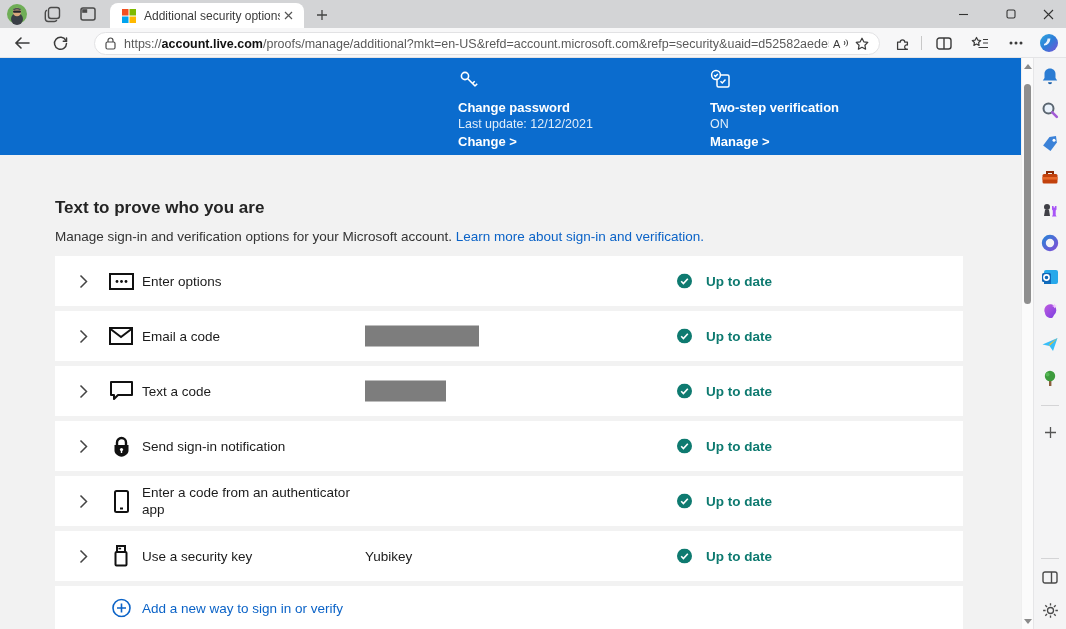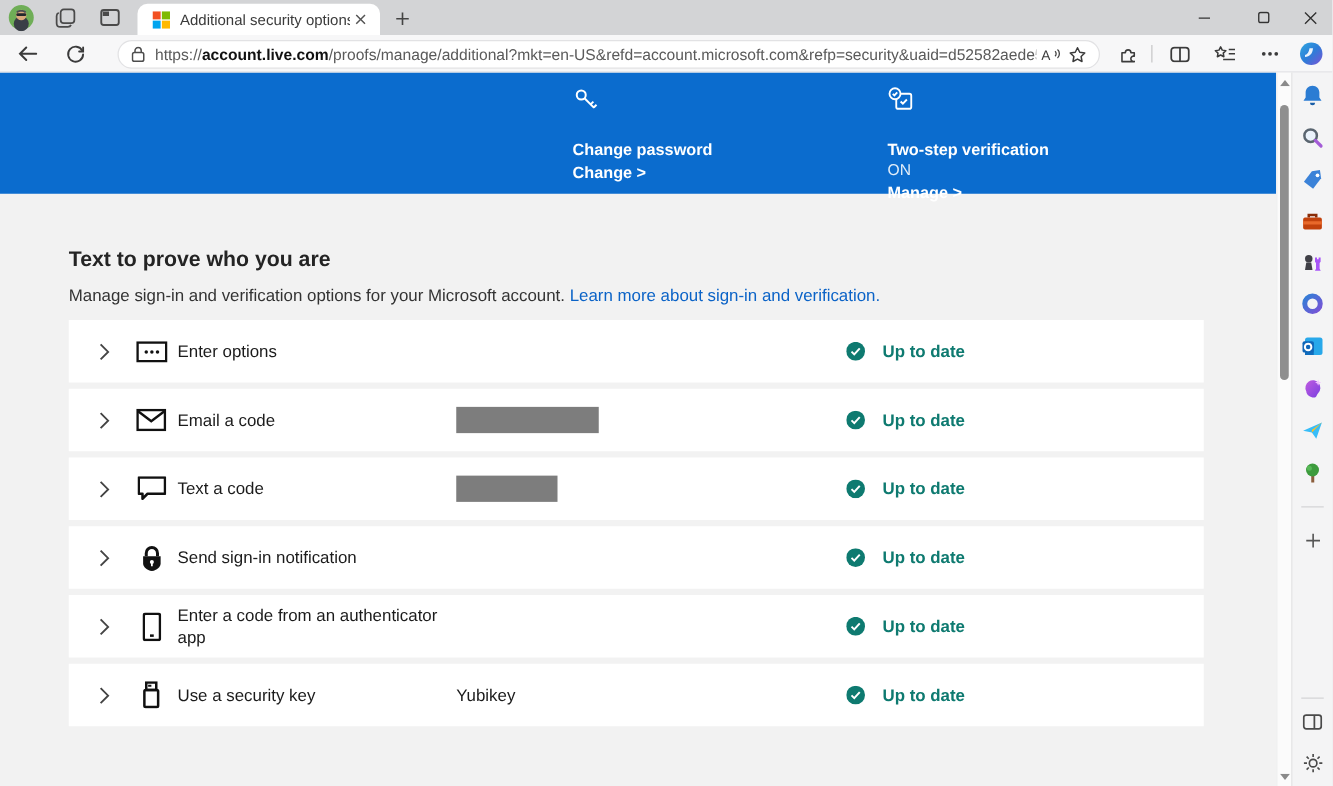--- a/index.html
+++ b/index.html
@@ -29,21 +29,21 @@
   .url b { color:#111; font-weight:bold;margin-top:17px; }
   .pill-btn { width:22px; height:19px; display:flex; align-items:center; justify-content:center; border-radius:4px; }
   .tb-sep { position:absolute; left:921px; top:8px; width:1px; height:14px; background:#c8c8c8; }
 
   
   .content { position:absolute; top:58px; left:0; width:1021px; height:571px; background:#f2f2f2; overflow:hidden; }
   .hero { position:absolute; top:0; left:0; right:0; height:97px; background:#0b6cce; color:#fff; }
   .hero-title { position:absolute; left:68px; top:26px; font-size:30px; font-weight:700; letter-spacing:.2px; }
   .hero-card { position:absolute; top:11px; width:230px; }
   .hc1 { left:458px; } .hc2 { left:710px; }
-  .hc-head { font-size:13px; font-weight:700; margin-top:16px; }
+  .hc-head { font-size:13px; font-weight:700; margin-top:5px; }
   .hc-sub { font-size:12.5px; color:rgba(255,255,255,.88); margin-top:2px; }
   .hc-act { font-size:13px; font-weight:700; margin-top:3px; cursor:pointer; }
 
   .sec-heading { position:absolute; left:55px; top:140px; font-size:17px; font-weight:700; color:#242424; }
   .sec-desc { position:absolute; left:55px; top:171px; font-size:13.5px; color:#333; }
   .link { color:#0b63c7; cursor:pointer; }
 
   .rows { position:absolute; left:55px; top:198px; width:908px; }
   .row { position:relative; height:50px; margin-bottom:5px; background:#fff; }
   .chev { position:absolute; left:24px; top:50%; transform:translateY(-50%); width:12px; height:16px; display:flex; align-items:center; }
@@ -208,20 +208,21 @@
 
   <div class="content">
     <div class="hero">
 
       <div class="hero-card hc1">
         <svg width="22" height="22" viewBox="0 0 22 22" fill="none" stroke="#fff" stroke-width="1.6">
           <circle cx="7" cy="7" r="3.6"></circle>
           <path d="M9.8 9.8l7.5 7.5M14.5 14.5l2.2-2.2M17 17l2.2-2.2"></path>
         </svg>
         <div class="hc-head">Change password</div>
+        <div class="hc-sub">Last update: 12/12/2021</div>
         <div class="hc-act">Change &gt;</div>
       </div>
 
       <div class="hero-card hc2">
         <svg width="24" height="22" viewBox="0 0 24 22" fill="none" stroke="#fff" stroke-width="1.5">
           <rect x="7" y="6" width="12" height="12" rx="1.5"></rect>
           <path d="M10.5 12.2l1.8 1.8 3.2-3.4"></path>
           <circle cx="6" cy="6" r="4.4" fill="#0b6cce"></circle>
           <path d="M4.2 6.1l1.3 1.3 2.3-2.5"></path>
         </svg>
@@ -368,20 +369,27 @@
         <span class="rvalue">Yubikey</span>
         <span class="status">
           <svg width="15" height="15" viewBox="0 0 15 15">
               <circle cx="7.5" cy="7.5" r="7.5" fill="#0e7a70"></circle>
               <path d="M4.2 7.8l2.2 2.2 4.4-4.8" fill="none" stroke="#fff" stroke-width="1.6"></path>
             </svg>
           <span class="status-txt">Up to date</span>
         </span>
       </div>
 
+      <div class="add-row">
+        <svg class="add-icon" viewBox="0 0 19 19" fill="none" stroke="#0b63c7" stroke-width="1.6">
+          <circle cx="9.5" cy="9.5" r="8.5"></circle>
+            <path d="M9.5 5v9M5 9.5h9"></path>
+        </svg>
+        <span class="add-label">Add a new way to sign in or verify</span>
+      </div>
     </div>
   </div>
 
   <div class="scrollcol">
     <span class="sc-arrow sc-up">
       <svg width="8" height="5" viewBox="0 0 8 5" fill="#8a8a8a">
           <path d="M4 0l4 5H0z"></path>
         </svg>
     </span>
     <span class="sc-thumb"></span>

